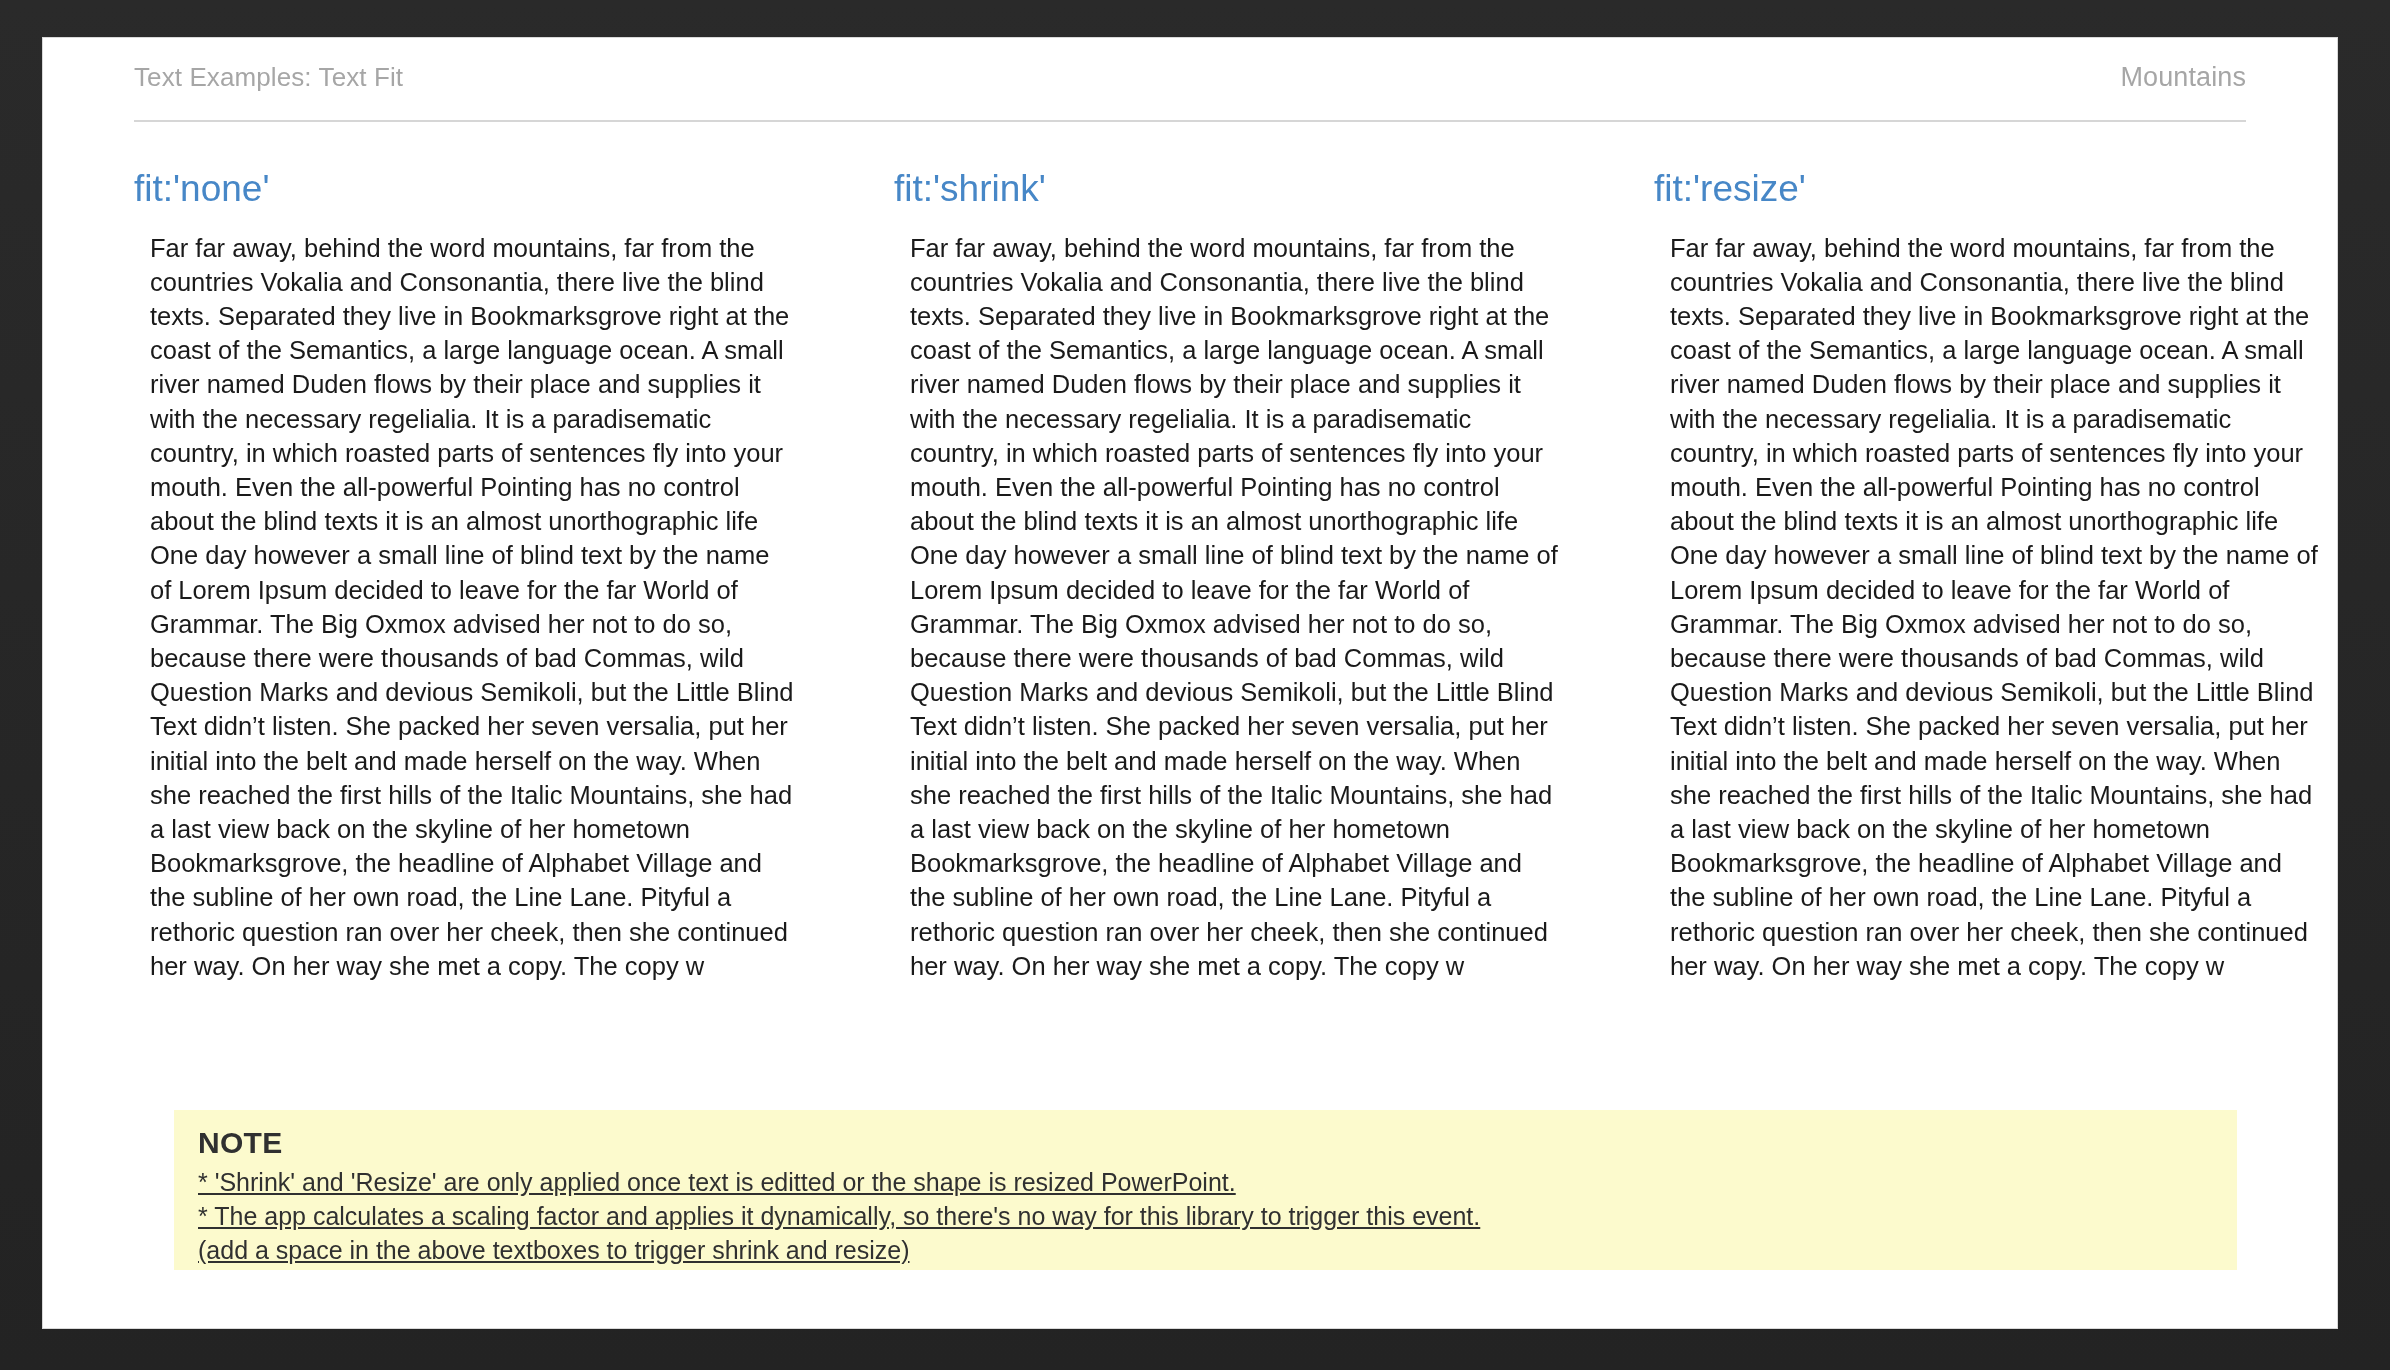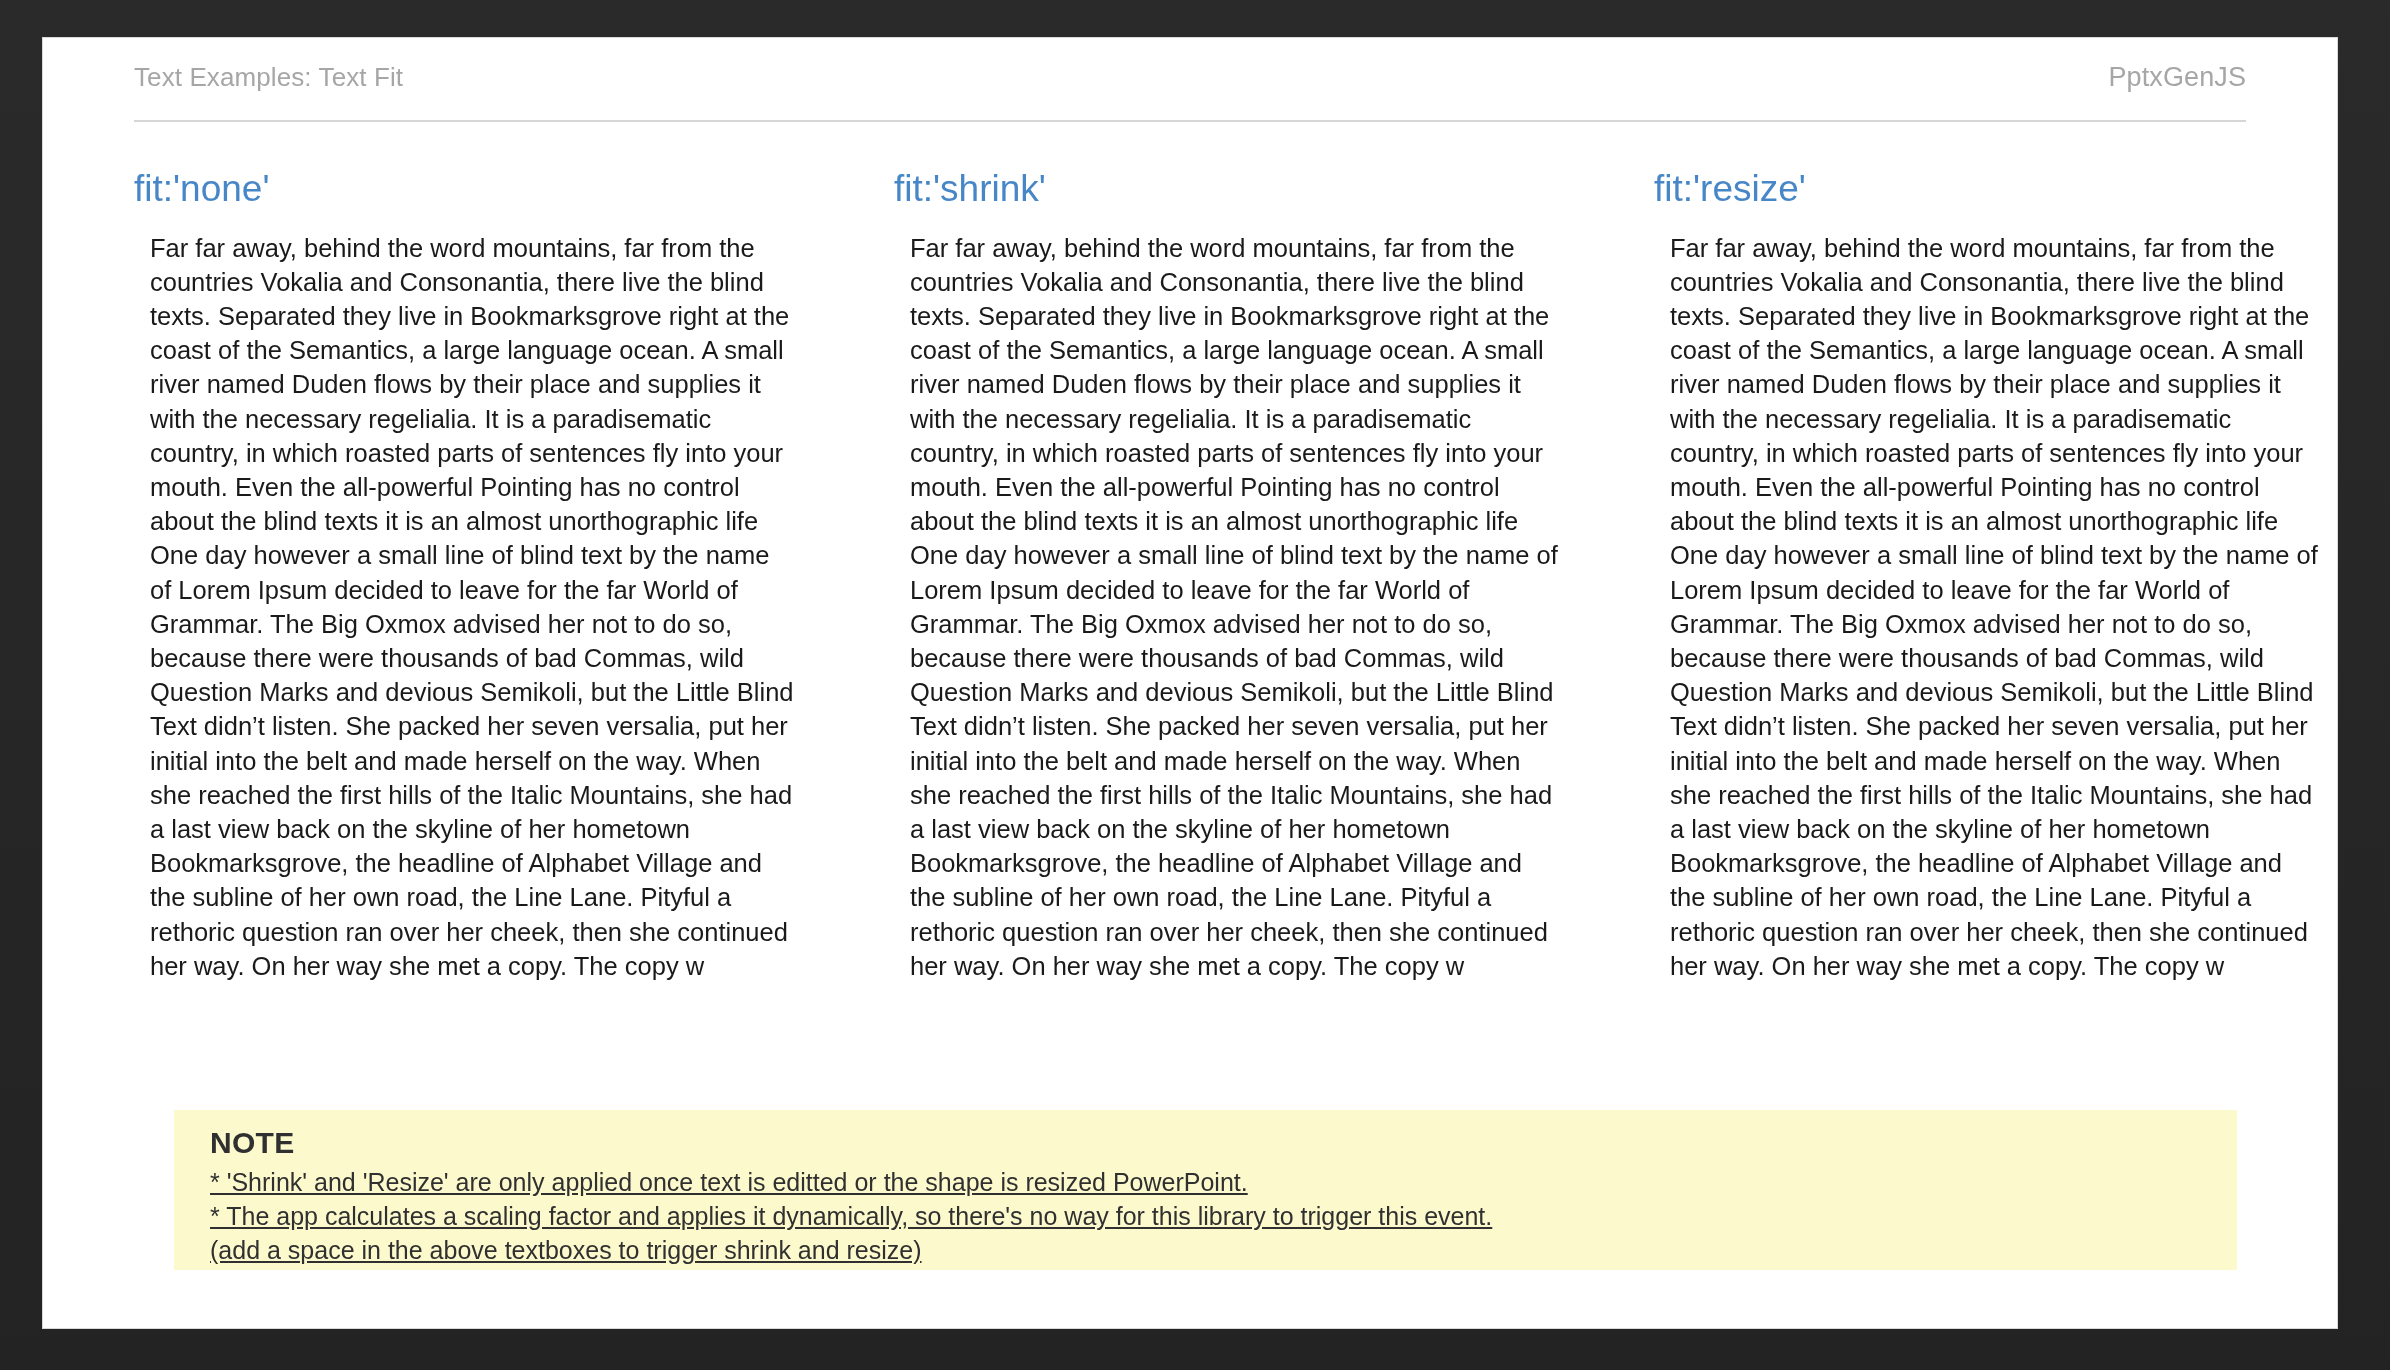--- a/index.html
+++ b/index.html
@@ -95,21 +95,21 @@
 
   
   .note-box {
     position: absolute;
     left: 131px;
     top: 1072px;
     width: 2063px;
     height: 160px;
     background: #fcfacd;
     box-sizing: border-box;
-    padding: 16px 0 0 36px;
+    padding: 16px 0 0 24px;
   }
   .note-title {
     font-size: 30px;
     font-weight: bold;
     color: #303030;
     line-height: 1.1;
     margin: 0 0 6px 0;
     letter-spacing: 0.3px;
   }
   .note-line {
@@ -123,21 +123,21 @@
 </style>
 </head>
 <body>
 
 <div id="viewport">
 
   <div id="slide">
 
     <div class="slide-header">
       <div class="header-title">Text Examples: Text Fit</div>
-      <div class="header-brand">PptxGenJS</div>
+      <div class="header-brand">Mountains</div>
     </div>
 
     <div class="columns">
 
       <div class="column col-1">
         <h2 class="col-heading">fit:'none'</h2>
         <p class="col-body">Far far away, behind the word mountains, far from the countries Vokalia and Consonantia, there live the blind texts. Separated they live in Bookmarksgrove right at the coast of the Semantics, a large language ocean. A small river named Duden flows by their place and supplies it with the necessary regelialia. It is a paradisematic country, in which roasted parts of sentences fly into your mouth. Even the all-powerful Pointing has no control about the blind texts it is an almost unorthographic life One day however a small line of blind text by the name of Lorem Ipsum decided to leave for the far World of Grammar. The Big Oxmox advised her not to do so, because there were thousands of bad Commas, wild Question Marks and devious Semikoli, but the Little Blind Text didn’t listen. She packed her seven versalia, put her initial into the belt and made herself on the way. When she reached the first hills of the Italic Mountains, she had a last view back on the skyline of her hometown Bookmarksgrove, the headline of Alphabet Village and the subline of her own road, the Line Lane. Pityful a rethoric question ran over her cheek, then she continued her way. On her way she met a copy. The copy w</p>
       </div>
 
       <div class="column col-2">

